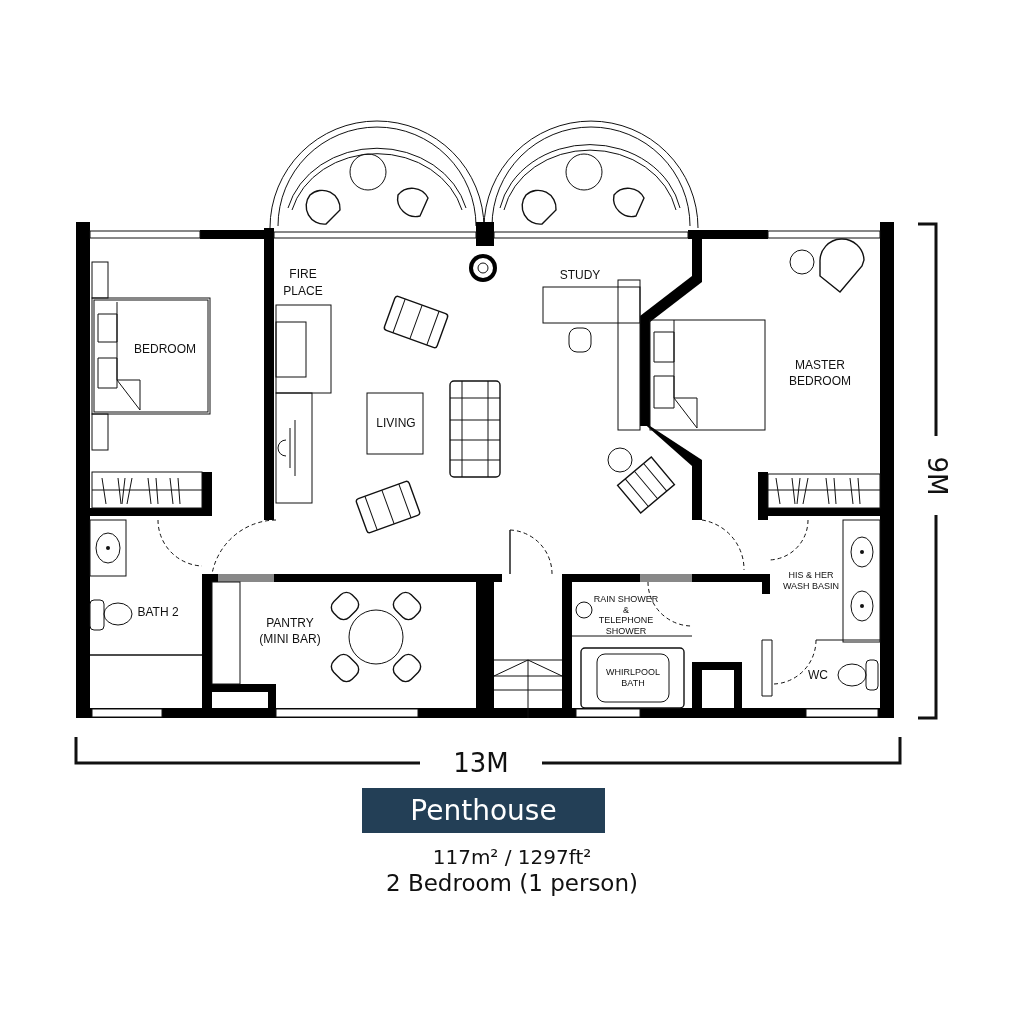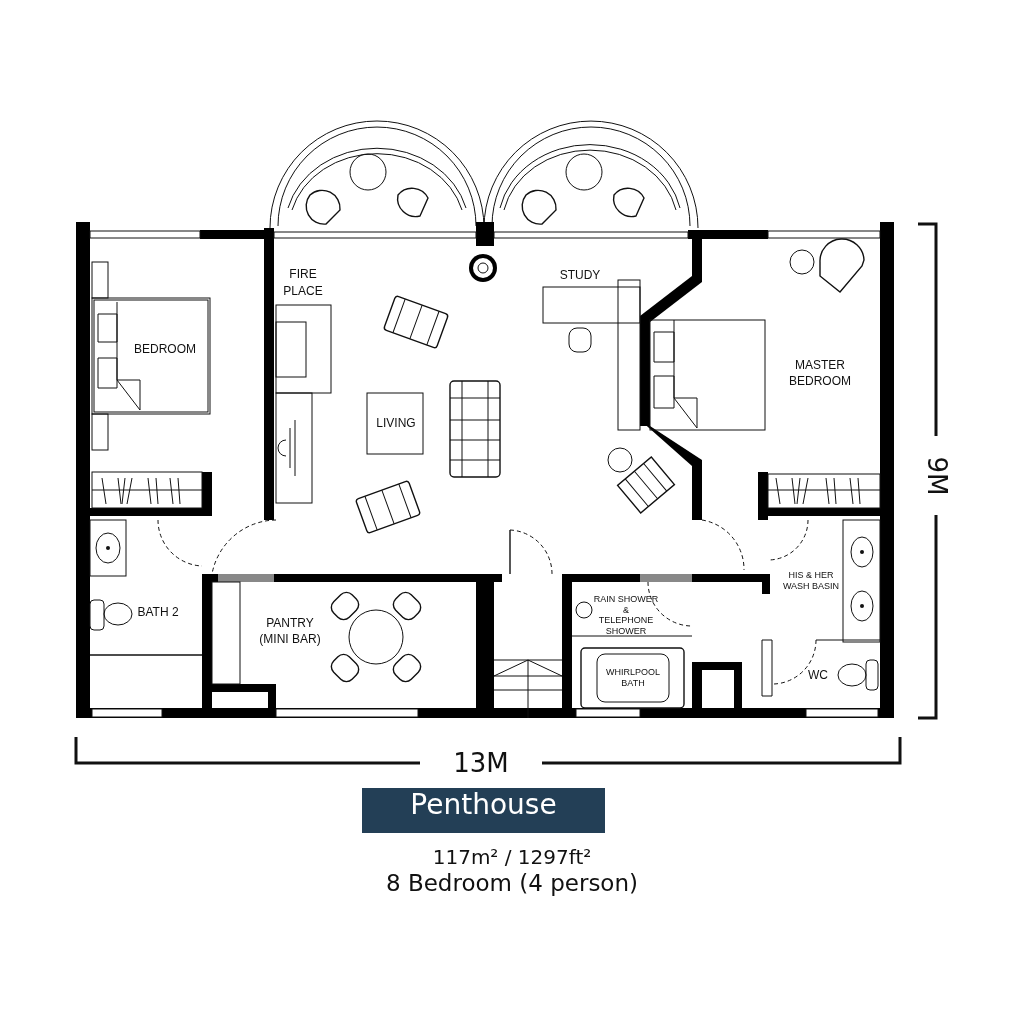--- a/index.html
+++ b/index.html
@@ -6,21 +6,21 @@
   body { width: 1024px; height: 1024px; position: relative; overflow: hidden; font-family: "Liberation Sans", sans-serif; }
   #plan { position: absolute; left: 0; top: 0; width: 1024px; height: 1024px; }
   .lbl { font-family: "Liberation Sans", sans-serif; font-size: 12px; fill: #111; text-anchor: middle; }
   .lbl-sm { font-family: "Liberation Sans", sans-serif; font-size: 9px; fill: #111; text-anchor: middle; }
   .dim { font-family: "DejaVu Sans", sans-serif; font-size: 26px; fill: #111; text-anchor: middle; }
   .wall { fill: #000; }
   .ln { fill: none; stroke: #111; stroke-width: 1; }
   .ln2 { fill: none; stroke: #111; stroke-width: 1.4; }
   .dash { fill: none; stroke: #111; stroke-width: 1; stroke-dasharray: 4 3; }
   .white { fill: #fff; stroke: #111; stroke-width: 1; }
-  .title-box { position: absolute; left: 362px; top: 788px; width: 243px; height: 45px; background: #233f56; display: flex; align-items: flex-start; justify-content: center; }
+  .title-box { position: absolute; left: 362px; top: 788px; width: 243px; height: 45px; background: #233f56; display: flex; align-items: center; justify-content: center; }
   .title-text { color: #fff; font-family: "DejaVu Sans", sans-serif; font-size: 28px; }
   .area-text { position: absolute; left: 0; width: 1024px; top: 845px; text-align: center; font-family: "DejaVu Sans", sans-serif; font-size: 20px; color: #111; }
   .beds-text { position: absolute; left: 0; width: 1024px; top: 870px; text-align: center; font-family: "DejaVu Sans", sans-serif; font-size: 23px; color: #111; }
 </style>
 </head>
 <body>
 
 <svg id="plan" viewBox="0 0 1024 1024">
 
   <g>
@@ -237,13 +237,13 @@
     <path d="M918,224 H936 V436" fill="none" stroke="#111" stroke-width="3"></path>
     <path d="M936,515 V718 H918" fill="none" stroke="#111" stroke-width="3"></path>
     <text class="dim" transform="translate(928,476) rotate(90)" x="0" y="0">9M</text>
   </g>
 </svg>
 
 <div class="title-box">
   <span class="title-text">Penthouse</span>
 </div>
 <div class="area-text"><span>117m²</span><span> / </span><span>1297ft²</span></div>
-<div class="beds-text">8 Bedroom (4 person)</div>
+<div class="beds-text">2 Bedroom (1 person)</div>
 
 </body></html>

